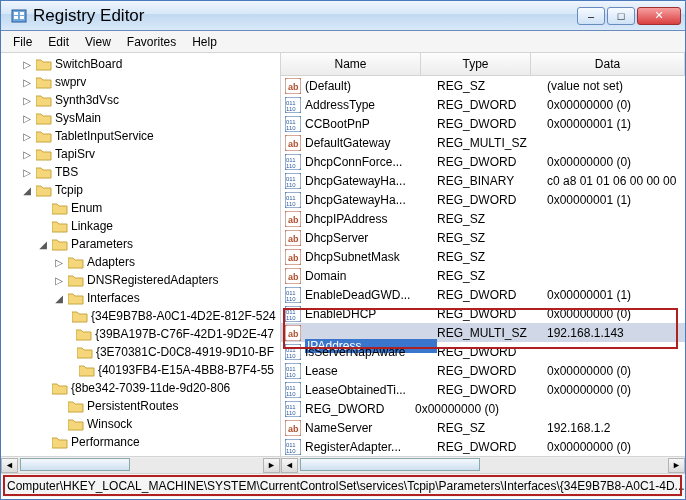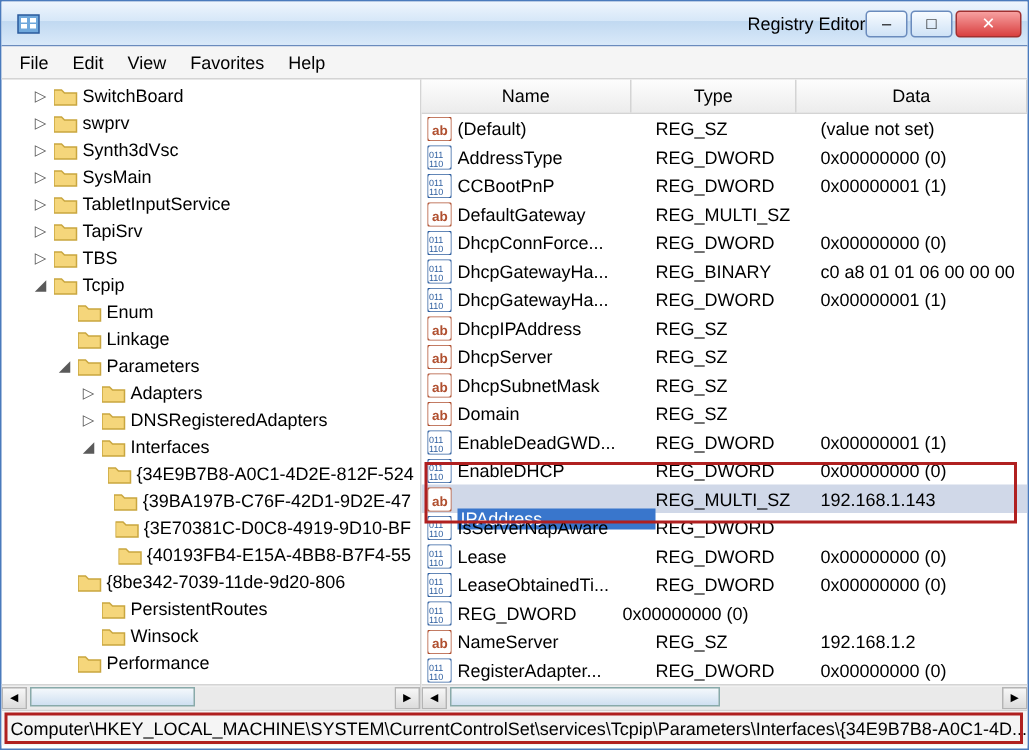--- a/index.html
+++ b/index.html
@@ -1,19 +1,19 @@
 <!DOCTYPE html>
 <html><head>
 <meta charset="utf-8">
 <style>
 * { box-sizing: border-box; margin: 0; padding: 0; }
 body { font-family: "Segoe UI", Tahoma, sans-serif; font-size: 12px; background: #fff; width: 686px; height: 500px; overflow: hidden; border: 1px solid #4a7abc; }
 .titlebar { height: 30px; background: linear-gradient(to bottom, #eef5fd 0%, #d6e7f8 45%, #c1d9f1 46%, #d9e9f9 100%); display: flex; align-items: center; padding: 0 4px; border-bottom: 1px solid #6a8bbd; }
 .titlebar .app-icon { width: 16px; height: 16px; margin: 0 6px; }
-.titlebar .title { flex: 1; color: #000; font-size: 12px; text-align: right; }
+.titlebar .title { flex: 1; color: #000; font-size: 17px; }
 .winbtns { display: flex; gap: 2px; }
 .winbtn { width: 28px; height: 18px; border: 1px solid #6a8bbd; border-radius: 3px; background: linear-gradient(to bottom,#f7fbff,#cfe2f6); display:flex; align-items:center; justify-content:center; font-size:11px; }
 .winbtn.close { background: linear-gradient(to bottom,#f7a0a0,#d94040); color:#fff; border-color:#a03030; width: 44px;}
 .menubar { height: 22px; border-bottom: 1px solid #d4d4d4; display:flex; align-items:center; padding: 0 4px; background:#f5f5f5; }
 .menubar span { padding: 2px 8px; cursor: default; }
 .main { display:flex; height: 420px; }
 .tree { width: 280px; border-right: 1px solid #d4d4d4; overflow: auto; padding: 2px 0 0 0; position: relative; }
 .tree-item { display:flex; align-items:center; height: 18px; white-space: nowrap; padding-right: 6px; }
 .tree-item .exp { width: 12px; text-align:center; color:#5a5a5a; font-size:10px; }
 .tree-item .folder { width:16px; height:14px; margin: 0 3px; }

